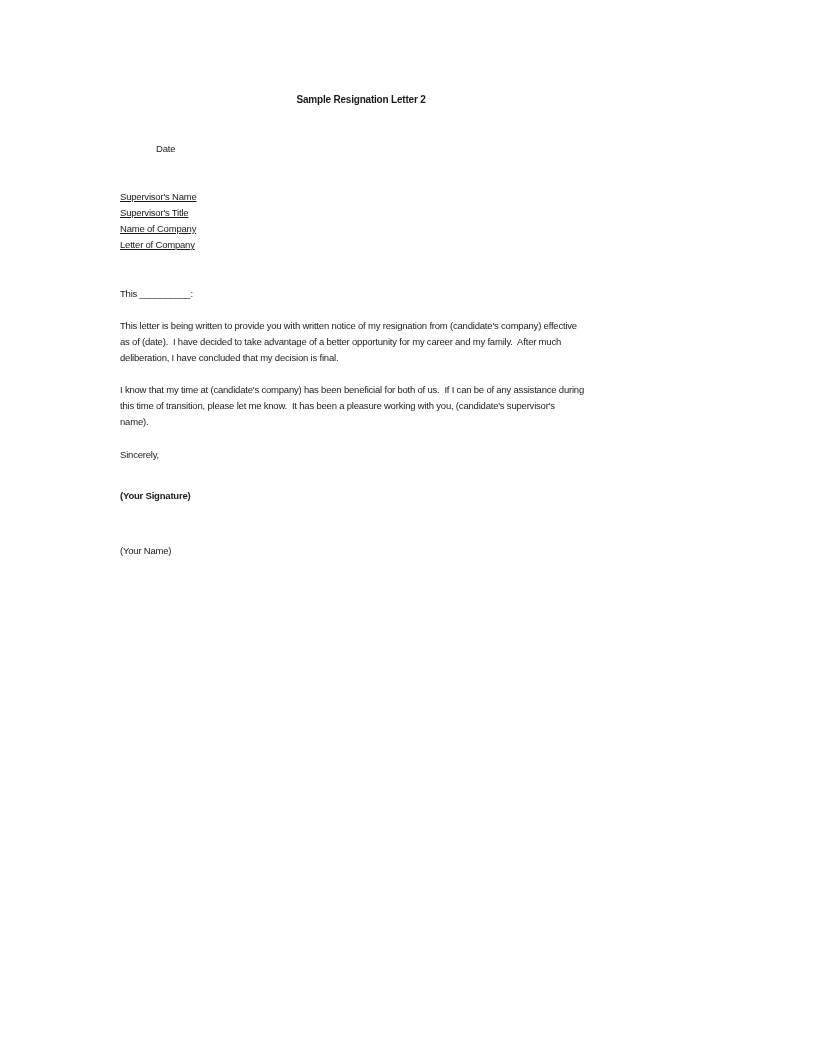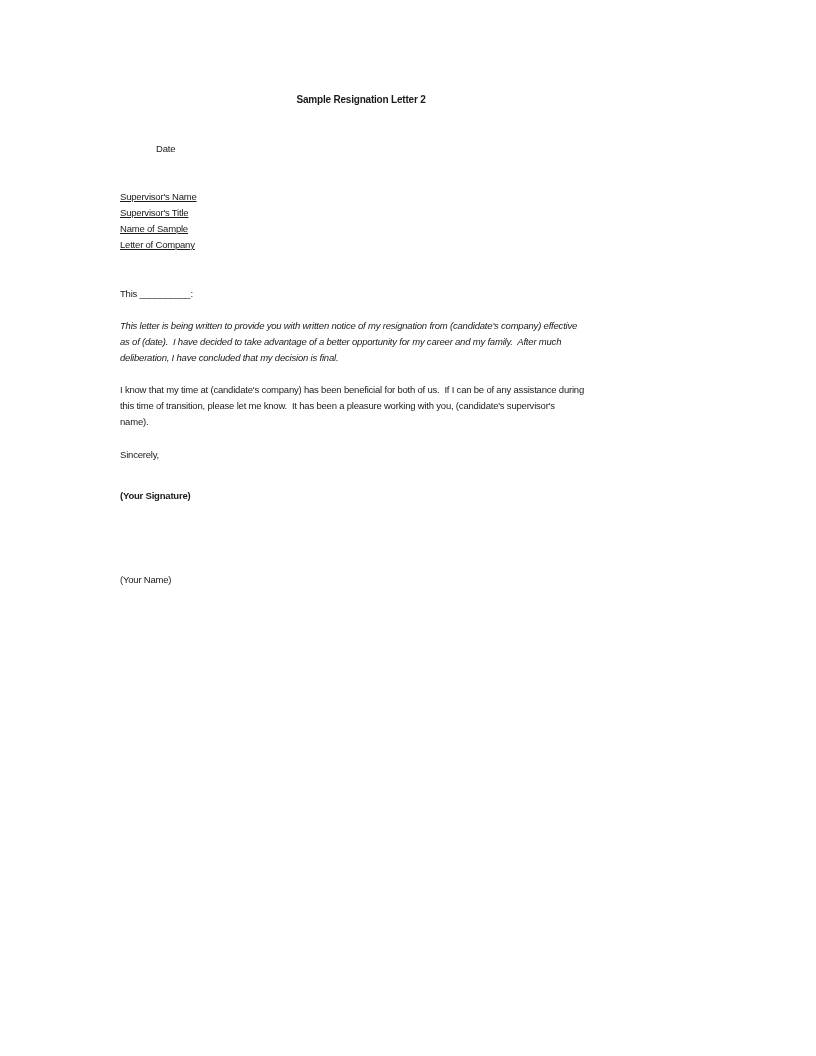--- a/index.html
+++ b/index.html
@@ -31,43 +31,43 @@
     top: 92px;
     text-align: center;
   }
   .title-block .line {
     font-weight: bold;
     font-size: 10px;
   }
   .date-block      { top: 141px; margin-left: 36px; }
   .recipient-block { top: 189px; text-decoration: underline; }
   .salutation-block{ top: 286px; }
-  .para1-block     { top: 318px; font-style: italic; }
+  .para1-block     { top: 318px; }
   .para2-block     { top: 382px; }
   .closing-block   { top: 447px; }
   .signature-block { top: 488px; font-weight: bold; }
-  .name-block      { top: 572px; }
+  .name-block      { top: 543px; }
 </style>
 </head>
 <body>
 
 <div class="page">
 
   <div class="block title-block">
     <div class="line">Sample Resignation Letter 2</div>
   </div>
 
   <div class="block date-block">
     <div class="line">Date</div>
   </div>
 
   <div class="block recipient-block">
     <div class="line">Supervisor's Name</div>
     <div class="line">Supervisor's Title</div>
-    <div class="line">Name of Sample</div>
+    <div class="line">Name of Company</div>
     <div class="line">Letter of Company</div>
   </div>
 
   <div class="block salutation-block">
     <div class="line">This __________:</div>
   </div>
 
   <div class="block para1-block">
     <div class="line">This letter is being written to provide you with written notice of my resignation from (candidate's company) effective</div>
     <div class="line">as of (date).  I have decided to take advantage of a better opportunity for my career and my family.  After much</div>

